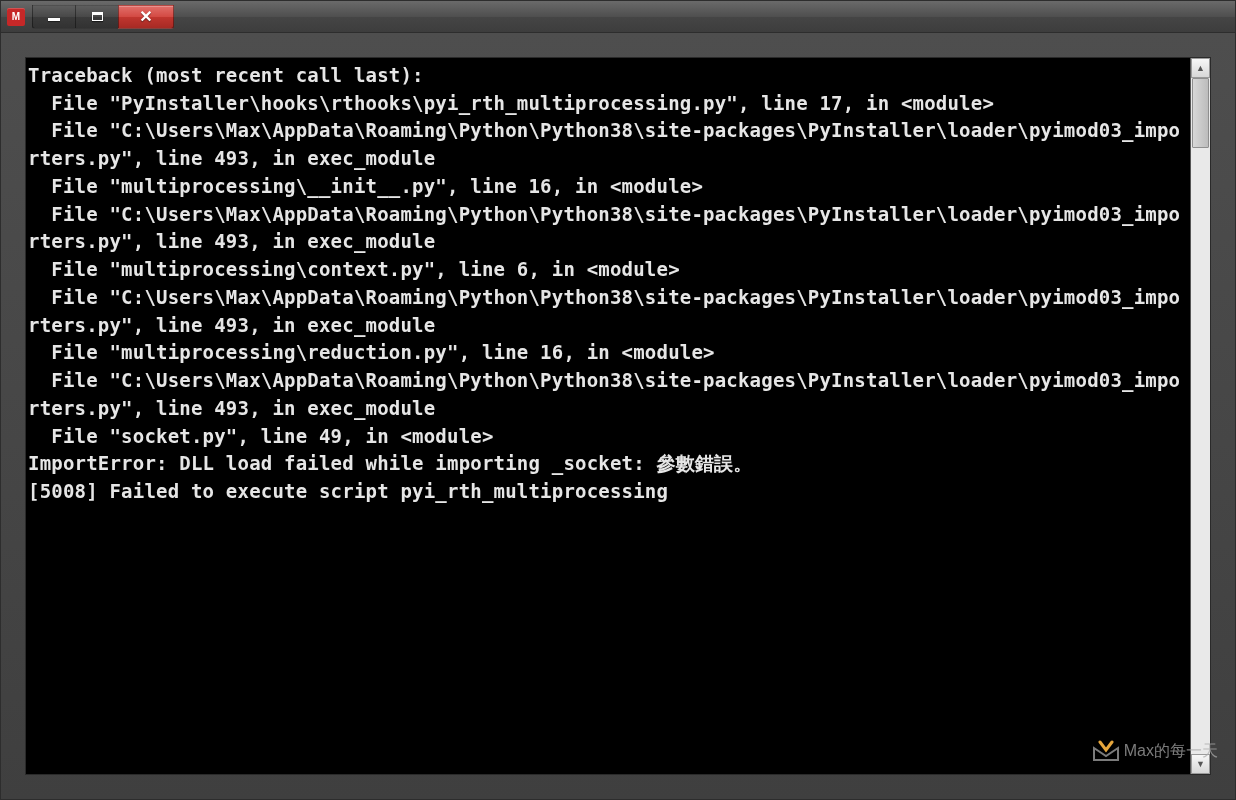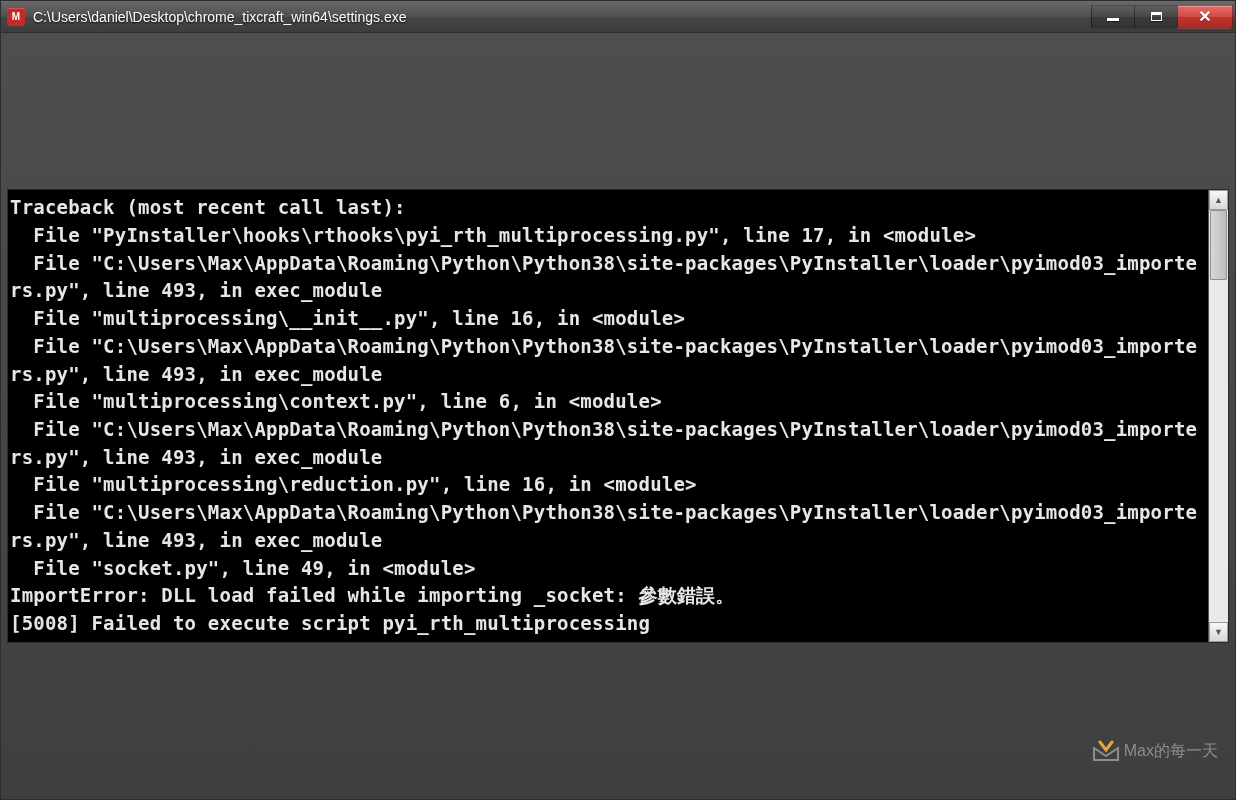--- a/index.html
+++ b/index.html
@@ -109,24 +109,23 @@
   .glyph-close {
     font-family: Arial, sans-serif;
     font-size: 16px;
     font-weight: bold;
     line-height: 1;
     text-shadow: 0 1px 1px rgba(0,0,0,0.5);
   }
 
   .client-frame {
     flex: 1;
-    padding: 6px;
+    padding: 24px;
     background: linear-gradient(to bottom, #4e4e4e 0%, #3f3f3f 100%);
     display: flex;
-    align-items: center;
   }
 
   .console-wrap {
     flex: 1;
     background: #000;
     border: 1px solid #2a2a2a;
     display: flex;
     position: relative;
   }
 
@@ -192,21 +191,20 @@
   .watermark .wm-icon svg { display:block; }
 
 </style>
 </head>
 <body>
 
 <div class="window">
 
   <div class="titlebar">
     <div class="app-icon">M</div>
-    <div class="title-text">C:\Users\daniel\Desktop\chrome_tixcraft_win64\settings.exe</div>
     <div class="window-controls">
       <div class="win-btn minimize">
         <span class="glyph-min"></span>
       </div>
       <div class="win-btn maximize">
         <span class="glyph-max"></span>
       </div>
       <div class="win-btn close">
         <span class="glyph-close">✕</span>
       </div>

